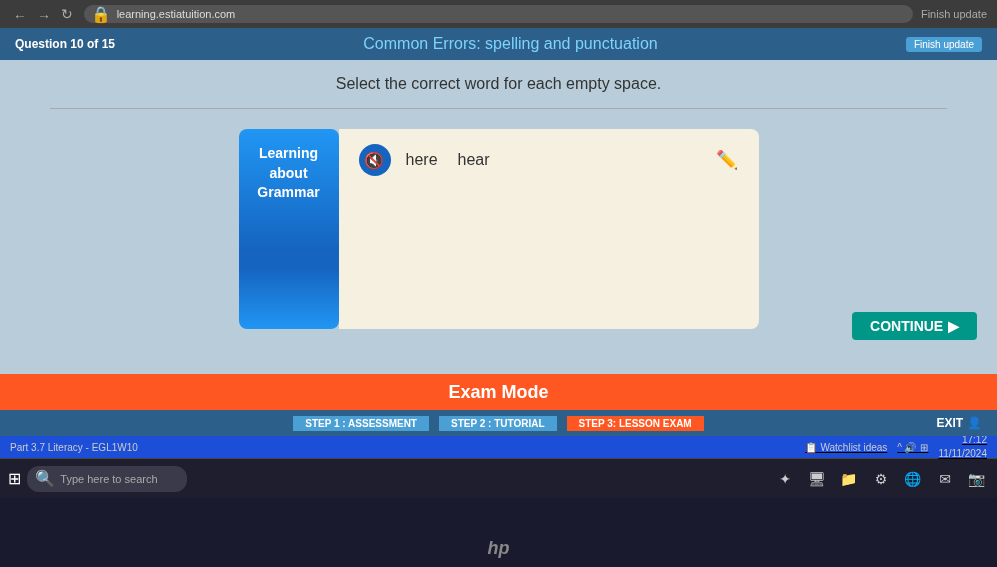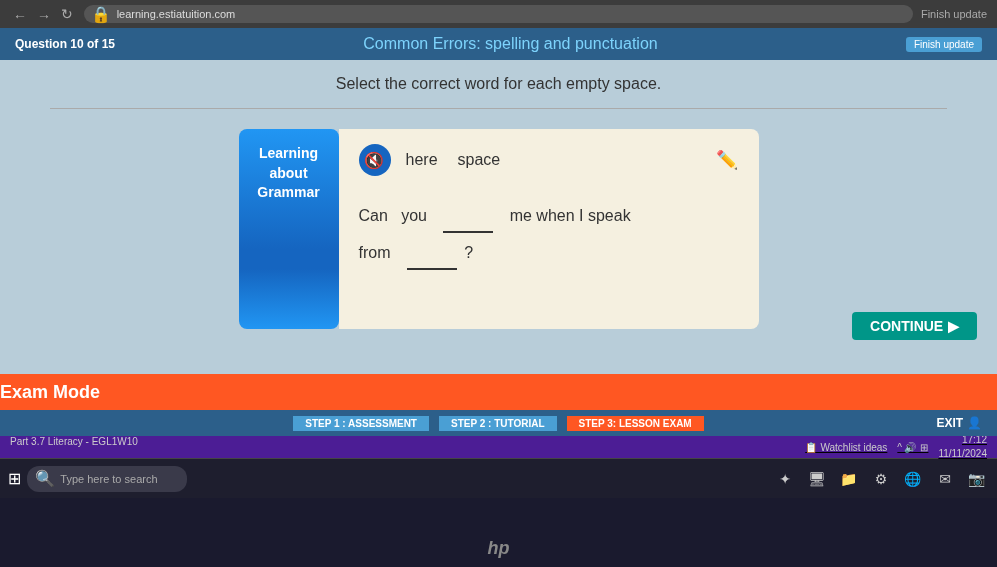--- a/index.html
+++ b/index.html
@@ -224,20 +224,21 @@
       position: absolute;
       bottom: 0;
       width: 100%;
     }
 
     .exam-mode-bar {
       background: #ff5722;
       height: 36px;
       display: flex;
       align-items: center;
+      justify-content: center;
     }
     .exam-mode-text {
       color: white;
       font-size: 18px;
       font-weight: bold;
     }
 
     .steps-bar {
       background: #2c5f8a;
       height: 26px;
@@ -272,23 +273,24 @@
       font-size: 12px;
       font-weight: bold;
       background: none;
       border: none;
       cursor: pointer;
       display: flex;
       gap: 4px;
     }
 
     .footer-bar {
-      background: #4c1d95;
+      background: #1d4ed8;
       height: 22px;
       display: flex;
+      align-items: center;
       justify-content: space-between;
       padding: 0 10px;
     }
     .footer-text {
       color: #ccc;
       font-size: 10px;
     }
 
     
     .taskbar {
@@ -386,40 +388,26 @@
       </div>
 
       <div class="main-card">
         <div class="card-header">
           <div style="display:flex; align-items:center; gap:15px;">
             <div class="speaker-icon">
               🔇
             </div>
             <div class="word-options">
               <span>here</span>
-              <span>space</span>
+              <span>hear</span>
             </div>
           </div>
           <span class="pencil-icon">✏️</span>
         </div>
 
-        <div class="sentence-area">
-          <span>Can</span>
-          &nbsp;
-          <span>you</span>
-          &nbsp;
-          <span class="blank-line">&nbsp;</span>
-          &nbsp;
-          <span>me when I speak</span>
-          <br>
-          <span>from</span>
-          &nbsp;
-          <span class="blank-line">&nbsp;</span>
-          <span>?</span>
-        </div>
       </div>
     </div>
 
     <button class="continue-btn">
       <span>CONTINUE</span>
       <span>▶</span>
     </button>
   </div>
 
   <div class="bottom-section">

